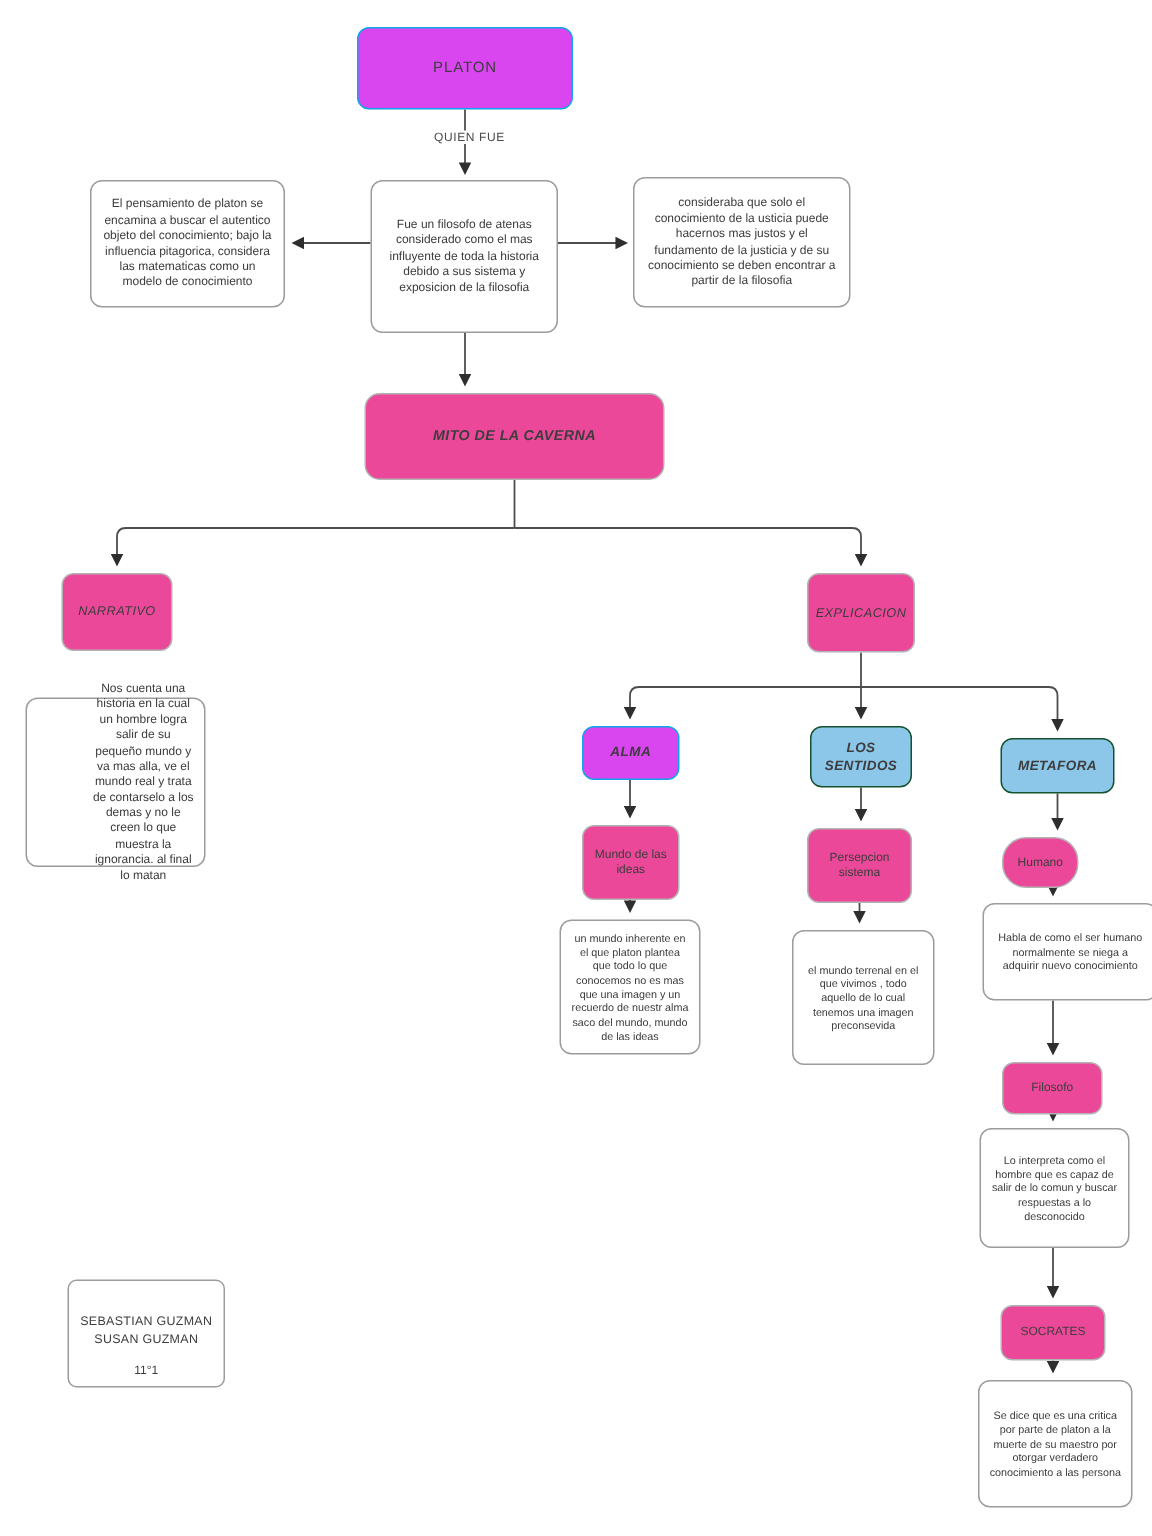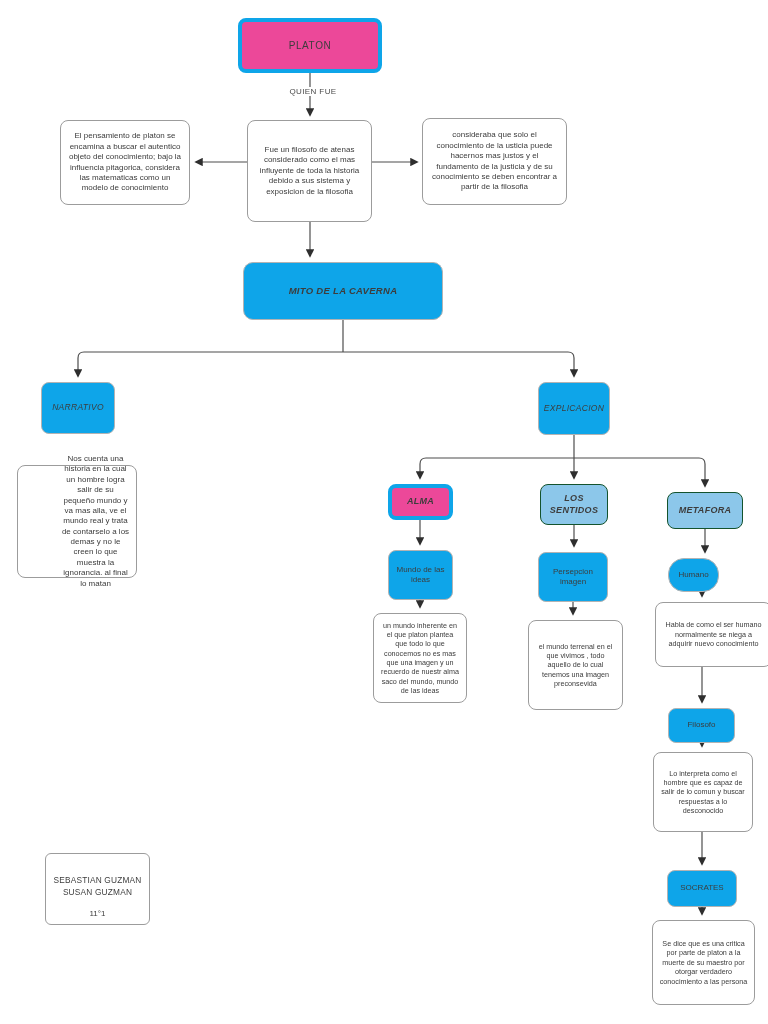--- a/index.html
+++ b/index.html
@@ -6,23 +6,23 @@
   .canvas{
     position:relative;width:768px;height:1024px;background:#ffffff;overflow:hidden;
     font-family:"Liberation Sans", sans-serif;color:#3d3d3d;
   }
   svg.wires{position:absolute;left:0;top:0;z-index:0;}
   .box{
     position:absolute;box-sizing:border-box;z-index:1;
     display:flex;align-items:center;justify-content:center;text-align:center;
     border-radius:8px;line-height:1.3;
   }
-  .blue{background:#ec4899;border:4px solid #0ea5e9;}
+  .blue{background:#d946ef;border:1px solid #0ea5e9;}
   .sky{background:#8cc7ea;border:1px solid #14532d;}
-  .gray{background:#0ea5e9;border:1px solid #b3b3b3;}
+  .gray{background:#ec4899;border:1px solid #b3b3b3;}
   .white{background:#ffffff;border:1px solid #9c9c9c;padding:5px 6px;}
   .caps-title{font-size:10px;letter-spacing:.6px;}
   .hd-bold-i{font-style:italic;font-weight:bold;font-size:9px;letter-spacing:.3px;}
   .hd-i{font-style:italic;font-size:8.5px;letter-spacing:.3px;}
   .sub{font-size:8px;}
   .body-txt{font-size:8px;color:#3b3b3b;}
   .body-txt-sm{font-size:7.2px;color:#3b3b3b;}
   .edge-label{
     position:absolute;z-index:2;background:#ffffff;padding:0 3px;
     font-size:8px;letter-spacing:.4px;color:#4a4a4a;
@@ -110,21 +110,21 @@
   <div id="n-explicacion" class="box gray hd-i">EXPLICACION</div>
 
   <div id="n-alma" class="box blue hd-bold-i">ALMA</div>
 
   <div id="n-mundo" class="box gray sub">Mundo de las ideas</div>
 
   <div id="n-mundo-det" class="box white body-txt-sm">un mundo inherente en el que platon plantea que todo lo que conocemos no es mas que una imagen y un recuerdo de nuestr alma saco del mundo, mundo de las ideas</div>
 
   <div id="n-sentidos" class="box sky hd-bold-i">LOS SENTIDOS</div>
 
-  <div id="n-persepcion" class="box gray sub">Persepcion imagen</div>
+  <div id="n-persepcion" class="box gray sub">Persepcion sistema</div>
 
   <div id="n-persepcion-det" class="box white body-txt-sm">el mundo terrenal en el que vivimos , todo aquello de lo cual tenemos una imagen preconsevida</div>
 
   <div id="n-metafora" class="box sky hd-bold-i">METAFORA</div>
 
   <div id="n-humano" class="box gray sub">Humano</div>
 
   <div id="n-humano-det" class="box white body-txt-sm">Habla de como el ser humano normalmente se niega a adquirir nuevo conocimiento</div>
 
   <div id="n-filosofo" class="box gray sub">Filosofo</div>

